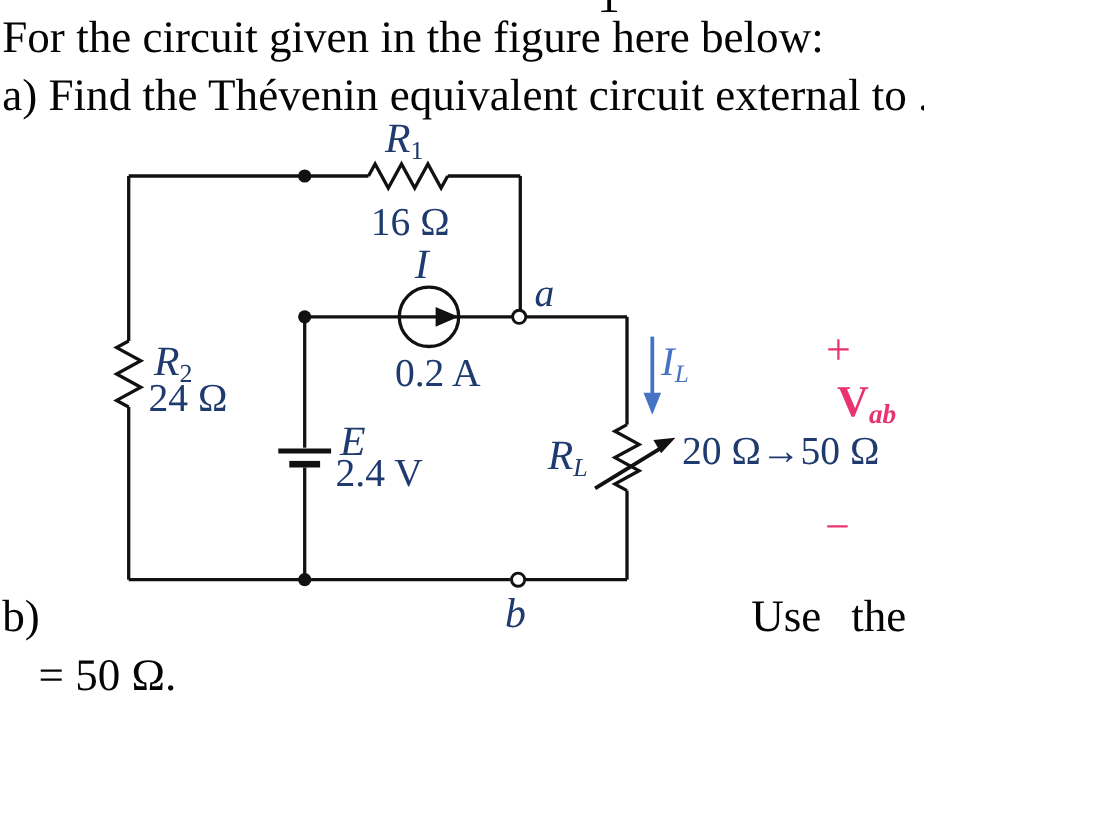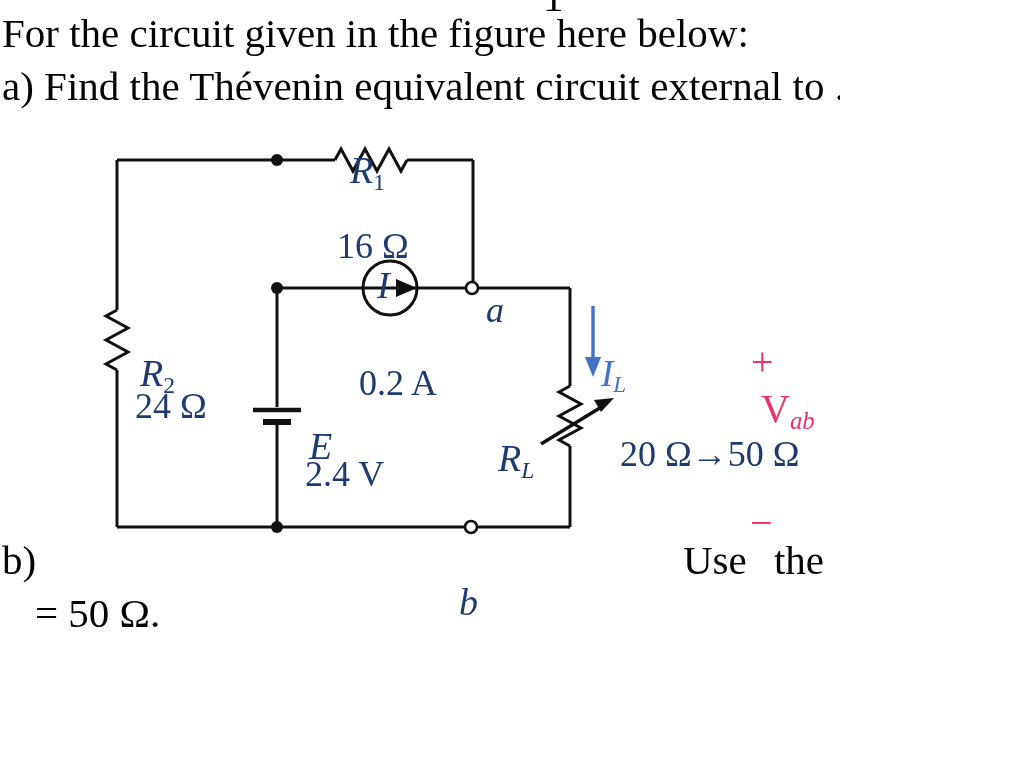--- a/index.html
+++ b/index.html
@@ -9,21 +9,21 @@
   .ptext{position:absolute;font-size:41px;line-height:53px;white-space:pre;color:#040404;}
   #top-lines{left:2px;top:7px;}
   #bottom-block{left:2px;top:534px;right:16px;}
   #bottom-row1{display:flex;justify-content:space-between;align-items:flex-start;line-height:53px;}
   #use-the{word-spacing:17px;}
   .indent{padding-left:33px;}
   
   #top-fragment{position:absolute;left:543px;top:0;height:15px;width:30px;overflow:hidden;}
   #top-fragment span{display:block;margin-top:-23px;font-size:41px;line-height:1;}
   
-  .clabel{position:absolute;line-height:1;white-space:pre;margin-top:44px;}
+  .clabel{position:absolute;line-height:1;white-space:pre;}
   .navy{color:var(--label,#1e3a6e);}
   .blue{color:var(--current,#4472c4);text-align:center;}
   .pink{color:var(--vab,#e8336e);}
   .it{font-style:italic;}
   .clabel sub{font-size:0.62em;line-height:0;vertical-align:-0.28em;}
   sub.upright{font-style:normal;}
   
   #circuit-svg{position:absolute;left:0;top:0;}
   .wire{stroke:var(--wire,#111);stroke-width:3;fill:none;}
   .dot{fill:var(--wire,#111);stroke:none;}
@@ -97,21 +97,21 @@
 
   <div class="clabel navy it" style="left:309px;top:383px;font-size:38px;">E</div>
   <div class="clabel navy" style="left:305px;top:412px;font-size:36px;">2.4 V</div>
 
   <div class="clabel blue it" style="left:601px;top:311px;font-size:37px;"><span>I</span><sub>L</sub></div>
 
   <div class="clabel navy it" style="left:498px;top:395px;font-size:38px;"><span>R</span><sub>L</sub></div>
   <div class="clabel navy" style="left:620px;top:392px;font-size:36px;">20 Ω→50 Ω</div>
 
   <div class="clabel pink" style="left:751px;top:298px;font-size:40px;">+</div>
-  <div class="clabel pink" style="left:761px;top:345px;font-size:40px;font-weight:normal;"><span>V</span><sub class="it">ab</sub></div>
+  <div class="clabel pink" style="left:761px;top:345px;font-size:40px;font-weight:bold;"><span>V</span><sub class="it">ab</sub></div>
   <div class="clabel pink" style="left:750px;top:459px;font-size:40px;">−</div>
 
   <div class="clabel navy it" style="left:459px;top:539px;font-size:38px;">b</div>
 
   <div id="bottom-block" class="ptext" style="white-space:normal;">
     <div id="bottom-row1">
       <span>b)</span>
       <span id="use-the">Use the</span>
     </div>
     <div class="indent">= 50 Ω.</div>

